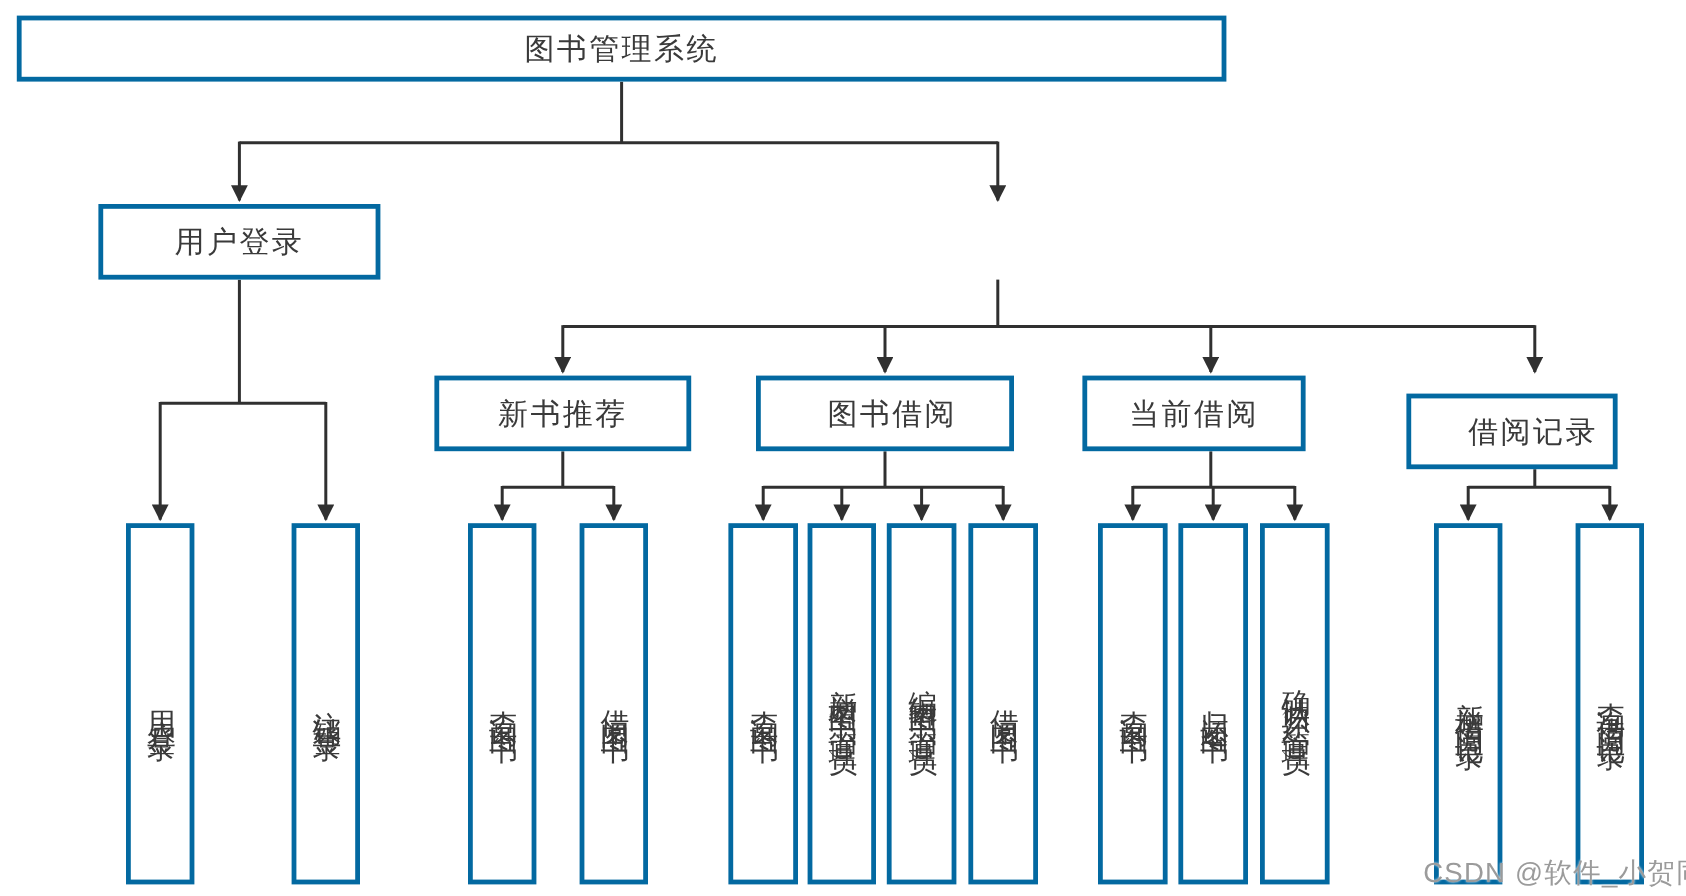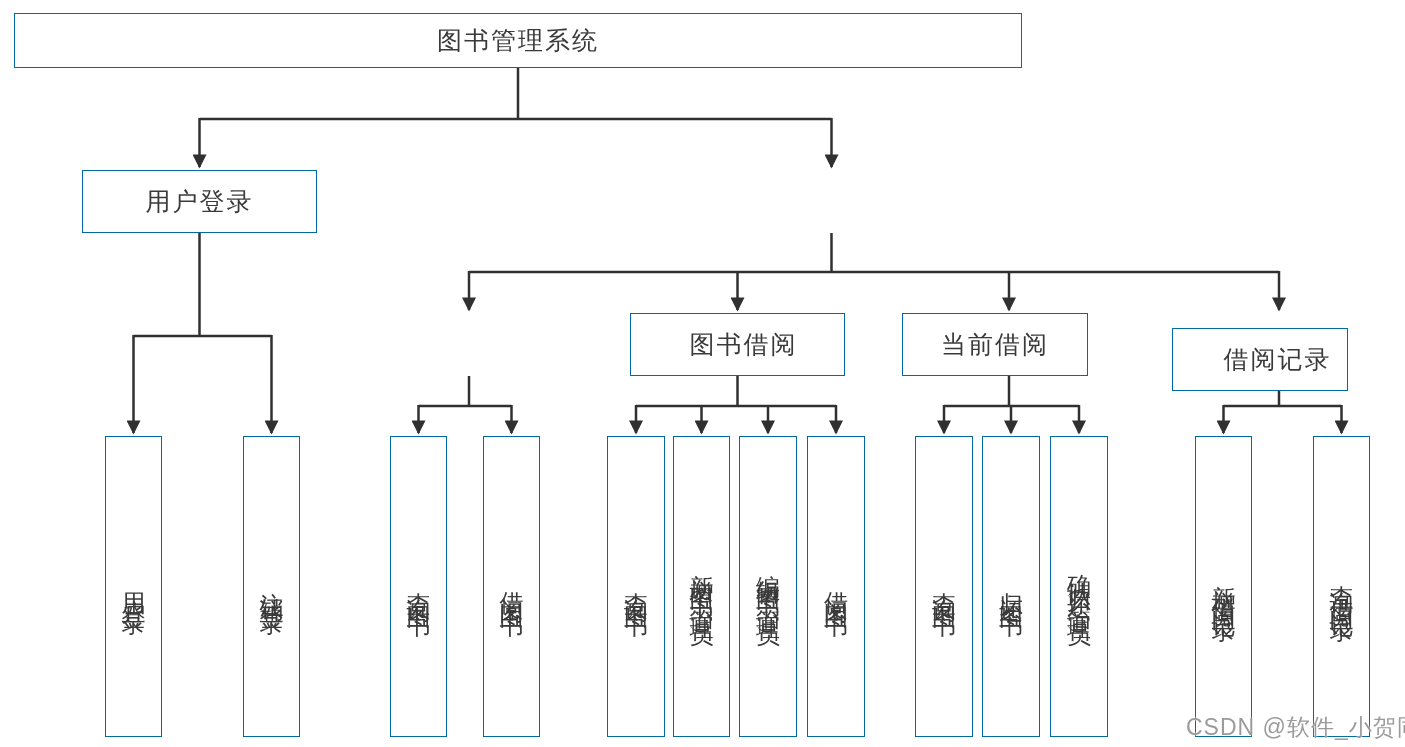--- a/index.html
+++ b/index.html
@@ -13,21 +13,21 @@
   }
   .wires {
     position: absolute;
     left: 0; top: 0;
     width: 1405px; height: 747px;
   }
   .node {
     position: absolute;
     box-sizing: border-box;
     background: #ffffff;
-    border: 1px solid #0369a1;
+    border: 4px solid #0369a1;
     display: flex;
     align-items: center;
     justify-content: center;
     color: #3a3a3a;
   }
   .hbox { font-size: 25px; letter-spacing: 2px; font-weight: 500; }
   .vbox .vtext {
     writing-mode: vertical-rl;
     text-orientation: mixed;
     font-size: 24px;
@@ -117,20 +117,23 @@
   </svg>
 
   <div class="node hbox" style="left:14px; top:13px; width:1008px; height:55px;">
     <span>图书管理系统</span>
   </div>
 
   <div class="node hbox" style="left:82px; top:170px; width:235px; height:63px;">
     <span>用户登录</span>
   </div>
 
+  <div class="node hbox" style="left:362px; top:313px; width:214px; height:63px;">
+    <span>新书推荐</span>
+  </div>
   <div class="node hbox" style="left:630px; top:313px; width:215px; height:63px;padding-left:12px;">
     <span>图书借阅</span>
   </div>
   <div class="node hbox" style="left:902px; top:313px; width:186px; height:63px;">
     <span>当前借阅</span>
   </div>
   <div class="node hbox" style="left:1172px; top:328px; width:176px; height:63px;padding-left:35px;">
     <span>借阅记录</span>
   </div>
 

